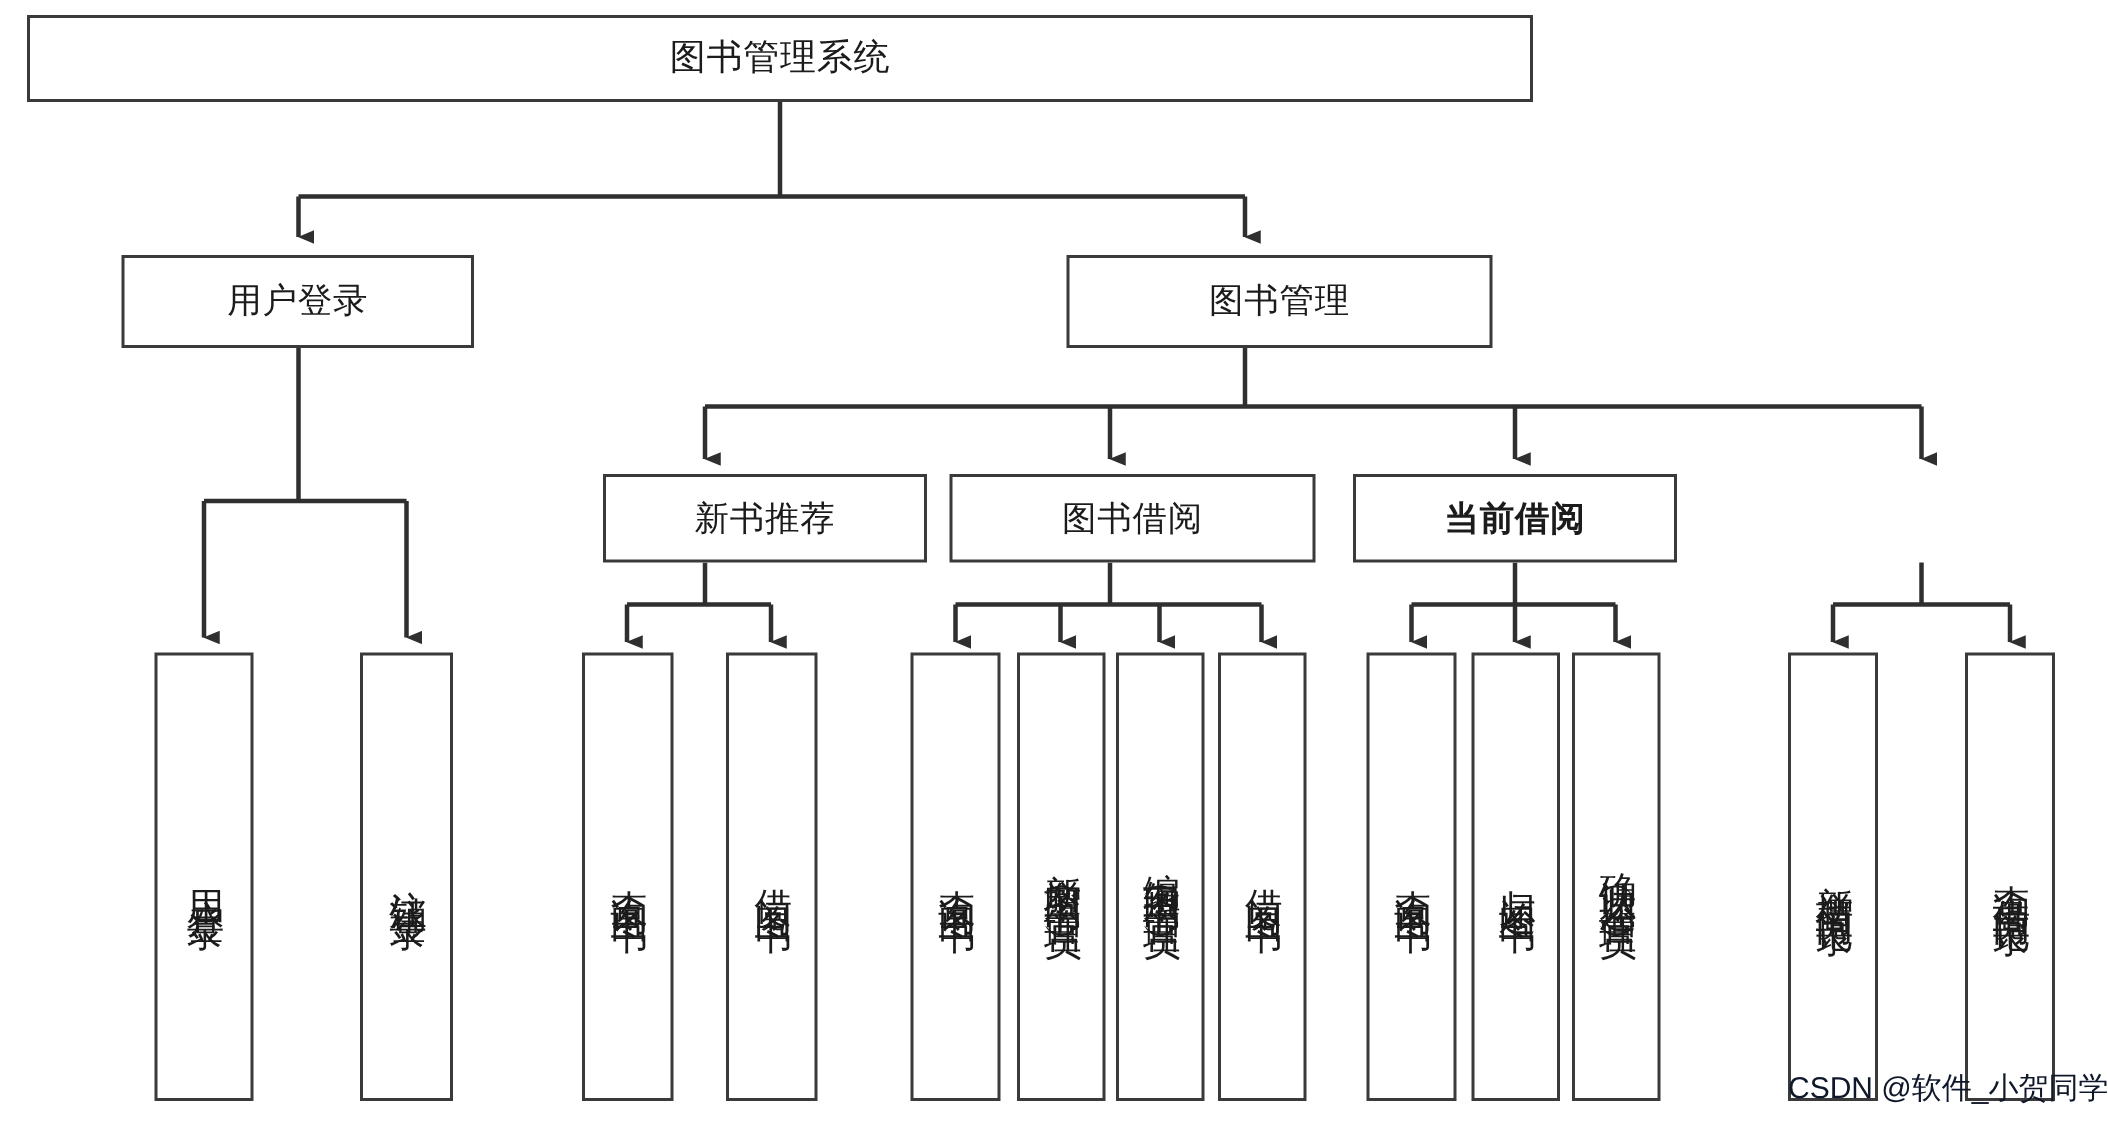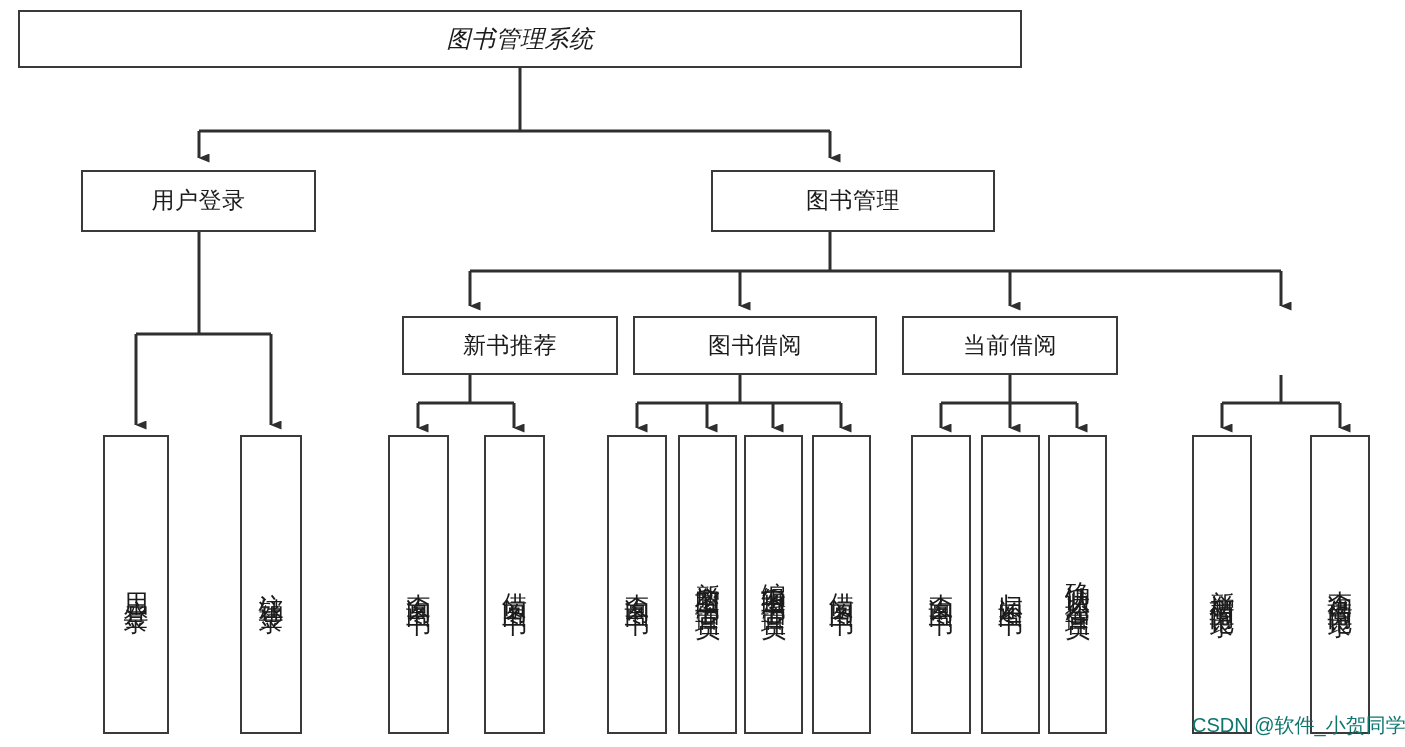--- a/index.html
+++ b/index.html
@@ -40,42 +40,41 @@
     text-align: center;
     line-height: 1.18;
   }
   
   .node.horiz .label {
     font-size: 23px;
     letter-spacing: 0.5px;
   }
   .node.horiz.root .label {
     font-size: 24px;
-    font-style: italic;
   }
   
   .node.vert {
     align-items: center;
     justify-content: center;
   }
   .node.vert .label {
     writing-mode: vertical-rl;
     text-orientation: upright;
     font-size: 25px;
     line-height: 1.0;
     letter-spacing: 6px;
     white-space: nowrap;
   }
   .node.vert.tall-fit .label {
     letter-spacing: 5px;
   }
   .watermark {
     position: absolute;
     font-size: 20px;
-    color: #0f766e;
+    color: #0f172a;
     white-space: nowrap;
     user-select: none;
   }
 </style>
 </head>
 <body>
 
 <div id="canvas">
 
   <svg id="wires" viewBox="0 0 1405 747" xmlns="http://www.w3.org/2000/svg">
@@ -139,21 +138,21 @@
   <div class="node horiz" style="left:711px; top:170px; width:284px; height:62px;">
     <span class="label">图书管理</span>
   </div>
 
   <div class="node horiz" style="left:362px; top:316px; width:216px; height:59px;margin-left:40px;">
     <span class="label">新书推荐</span>
   </div>
   <div class="node horiz" style="left:633px; top:316px; width:244px; height:59px;">
     <span class="label">图书借阅</span>
   </div>
-  <div class="node horiz" style="left:902px; top:316px; width:216px; height:59px;">
+  <div class="node horiz" style="left:902px; top:316px; width:216px; height:59px;font-weight:bold;">
     <span class="label">当前借阅</span>
   </div>
 
   <div class="node vert" style="left:103px; top:435px; width:66px; height:299px;">
     <span class="label">用户登录</span>
   </div>
   <div class="node vert" style="left:240px; top:435px; width:62px; height:299px;">
     <span class="label">注销登录</span>
   </div>
 

